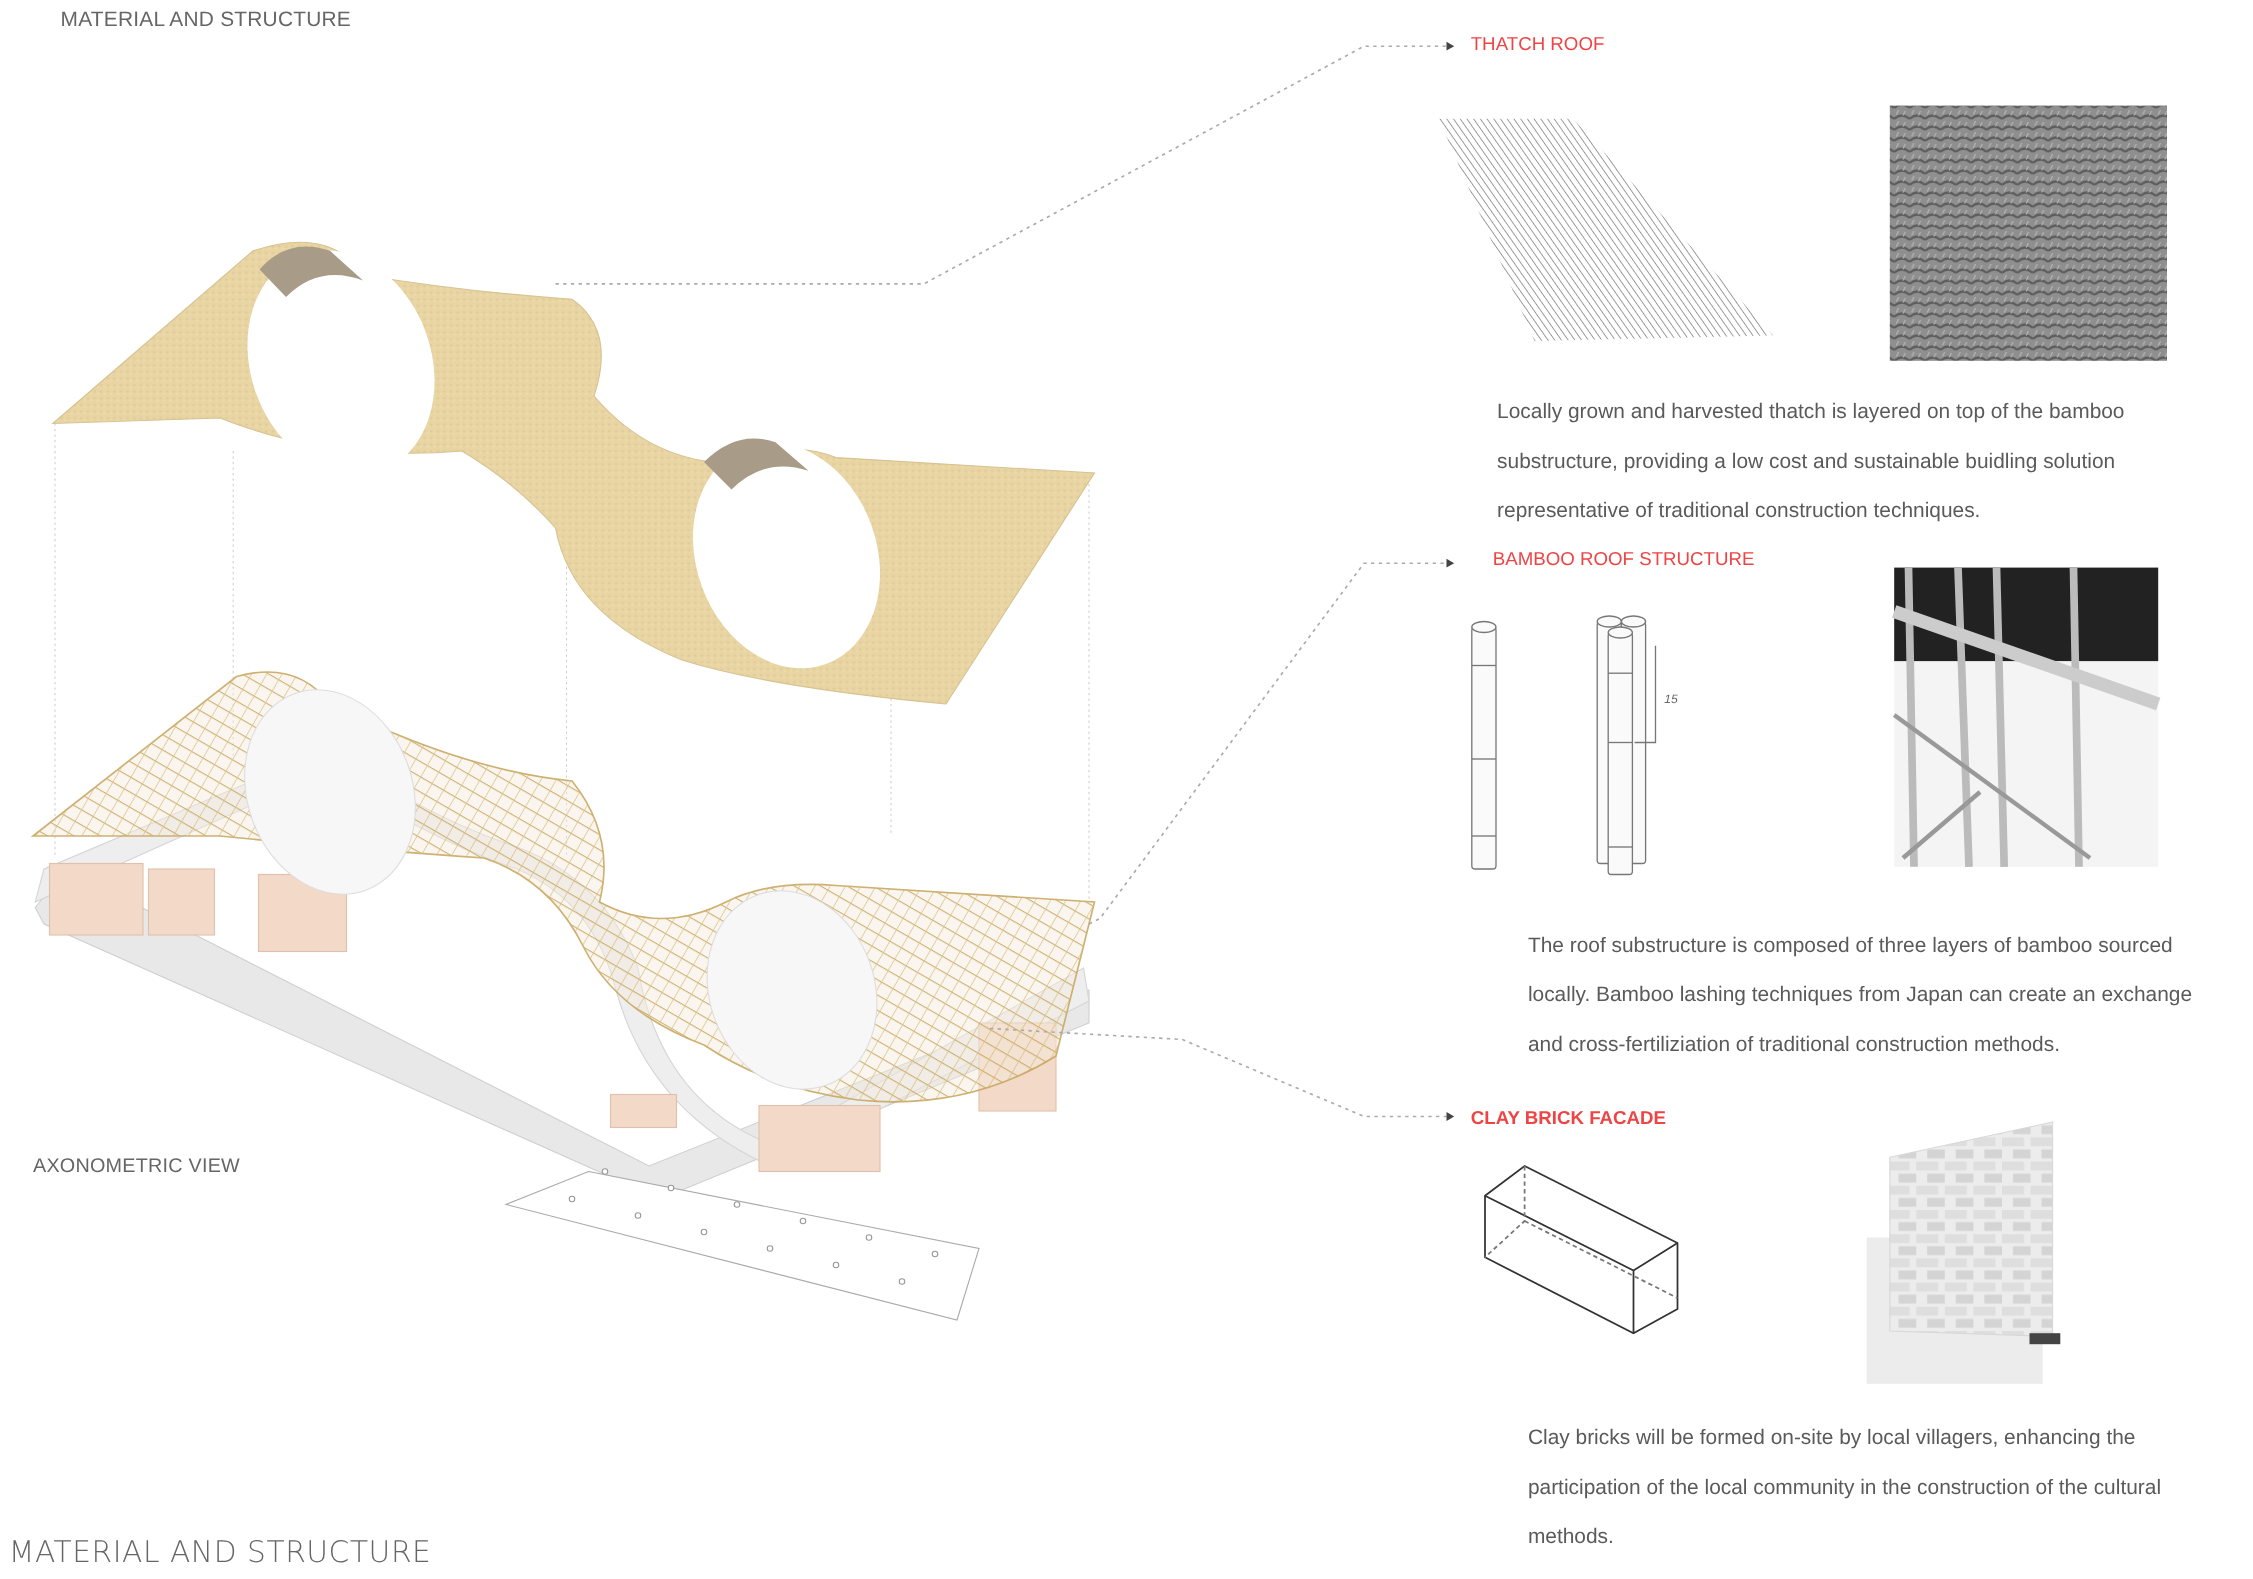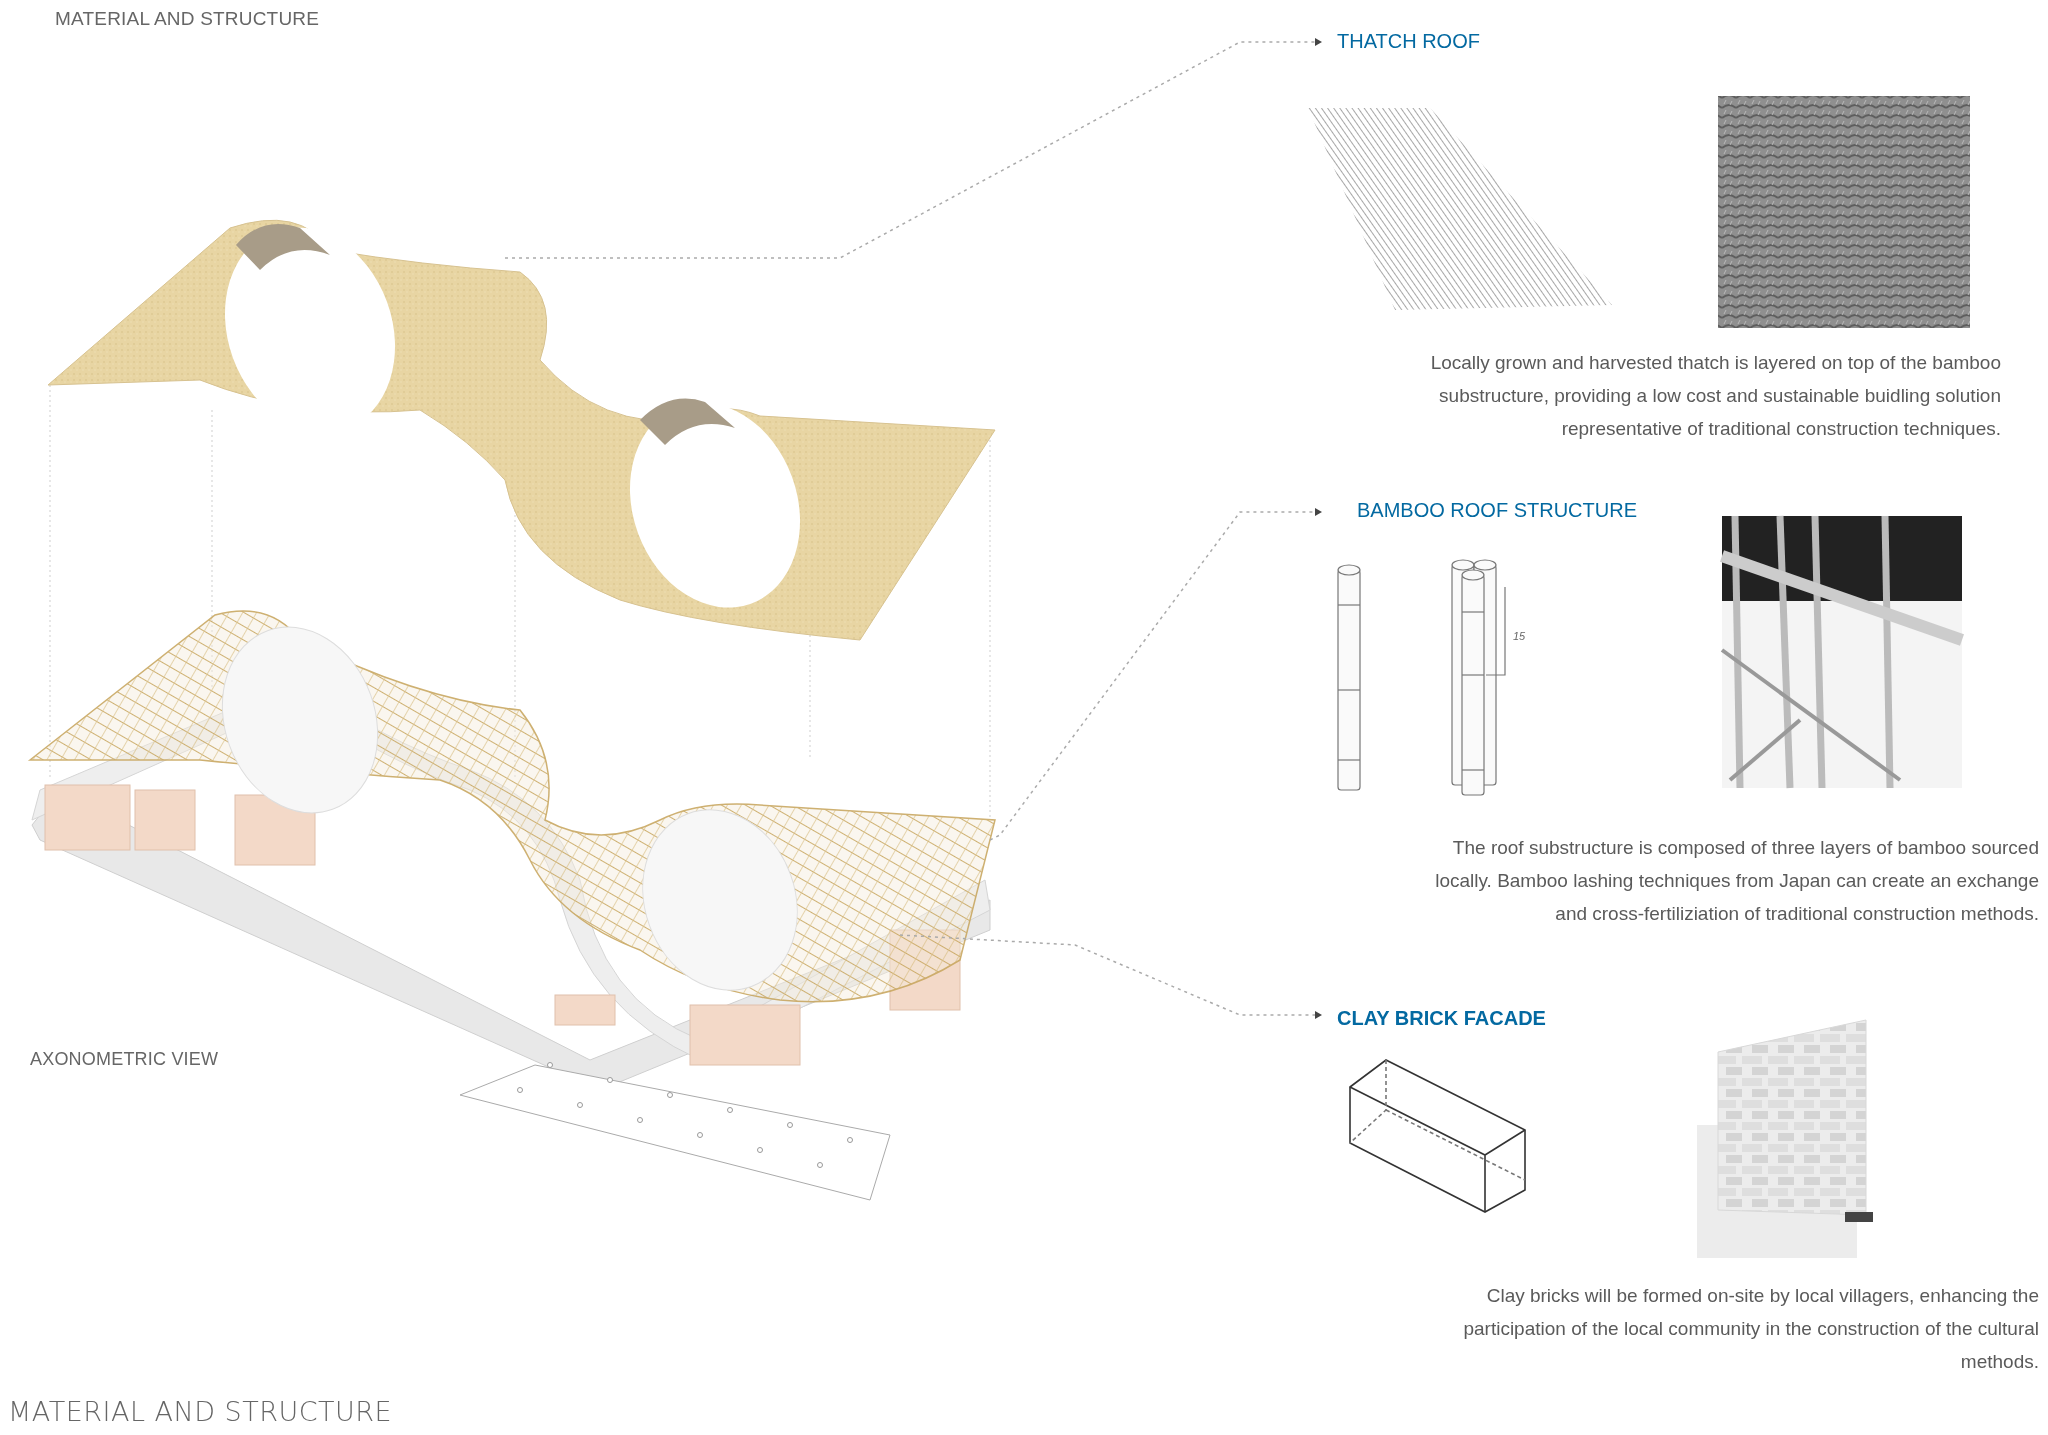--- a/index.html
+++ b/index.html
@@ -1,22 +1,22 @@
 <!DOCTYPE html>
 <html><head>
 <meta charset="utf-8">
 <style>
   html, body { margin:0; padding:0; background:#ffffff; }
   body { width:2048px; height:1435px; position:relative; overflow:hidden;
          font-family:"Liberation Sans", sans-serif; color:#555; }
   .abs { position:absolute; }
   .label { font-size:19px; color:#666; letter-spacing:0.2px; white-space:nowrap; }
-  .section-title { font-size:20px; color:#0369a1; white-space:nowrap; }
+  .section-title { font-size:17px; color:#ef4444; white-space:nowrap; }
   .desc { font-size:19px; line-height:29px; color:#5a5a5a; }
-  .desc p { margin:4px;text-align:right; }
+  .desc p { margin:16px; }
   .footer-title { font-size:27px; color:#666; font-family:"DejaVu Sans", sans-serif; font-weight:300; letter-spacing:0.5px; white-space:nowrap; }
   svg { position:absolute; left:0; top:0; }
 </style>
 </head>
 <body>
 
 <div class="abs label" style="left:55px; top:8px;">MATERIAL AND STRUCTURE</div>
 
 <svg width="2048" height="1435" viewBox="0 0 2048 1435">
   <defs>

